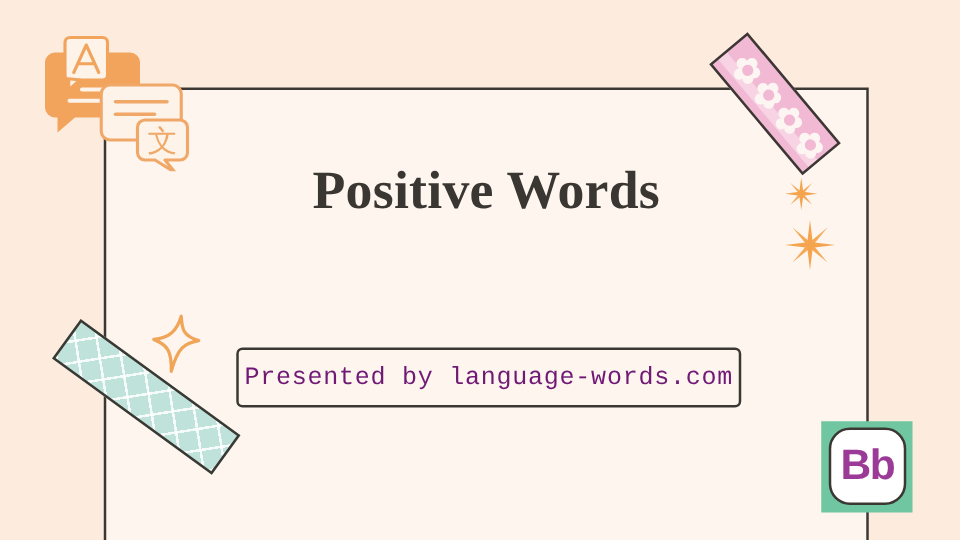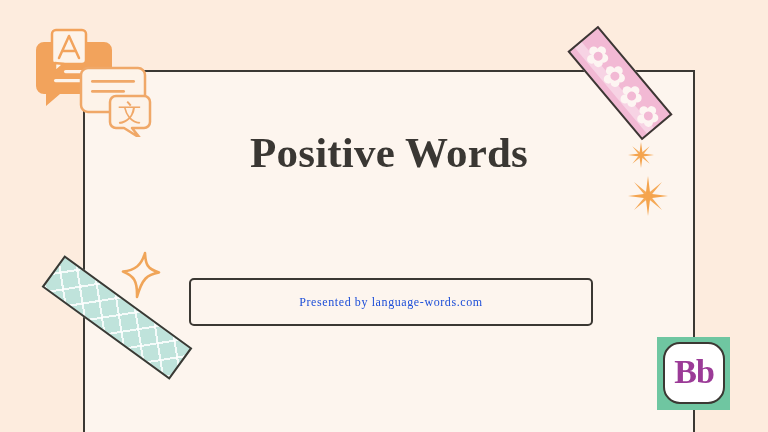--- a/index.html
+++ b/index.html
@@ -56,23 +56,23 @@
     height: 48px;
     border: 2px solid #3B3833;
     border-radius: 5px;
     box-sizing: border-box;
     display: flex;
     align-items: center;
     justify-content: center;
     background: transparent;
   }
   #subtitle-text {
-    font-family: Liberation Serif, serif;
-    font-size: 12px;
-    color: #1d4ed8;
+    font-family: Liberation Mono, monospace;
+    font-size: 20px;
+    color: #701a75;
     letter-spacing: 0.6px;
     white-space: nowrap;
   }
   
   .deco { position: absolute; }
 
   
   #translate-icon { left: 36px; top: 22px; width: 120px; height: 115px; }
 
   
@@ -163,21 +163,21 @@
     height: 62px;
     background: #FFFFFF;
     border: 2px solid #3B3833;
     border-radius: 17px;
     box-sizing: border-box;
     display: flex;
     align-items: center;
     justify-content: center;
   }
   #bb-badge .bb-text {
-    font-family: Liberation Serif, serif;
+    font-family: Liberation Sans, sans-serif;
     font-weight: bold;
     font-size: 34px;
     line-height: 34px;
     color: #9B3B97;
     letter-spacing: -1px;
     margin-top: -2px;
   }
 </style>
 </head>
 <body>

